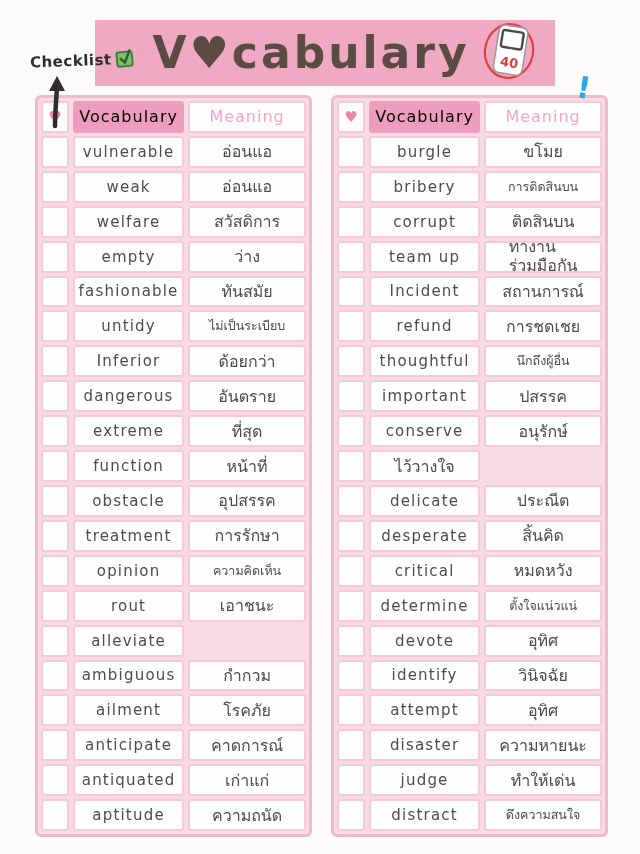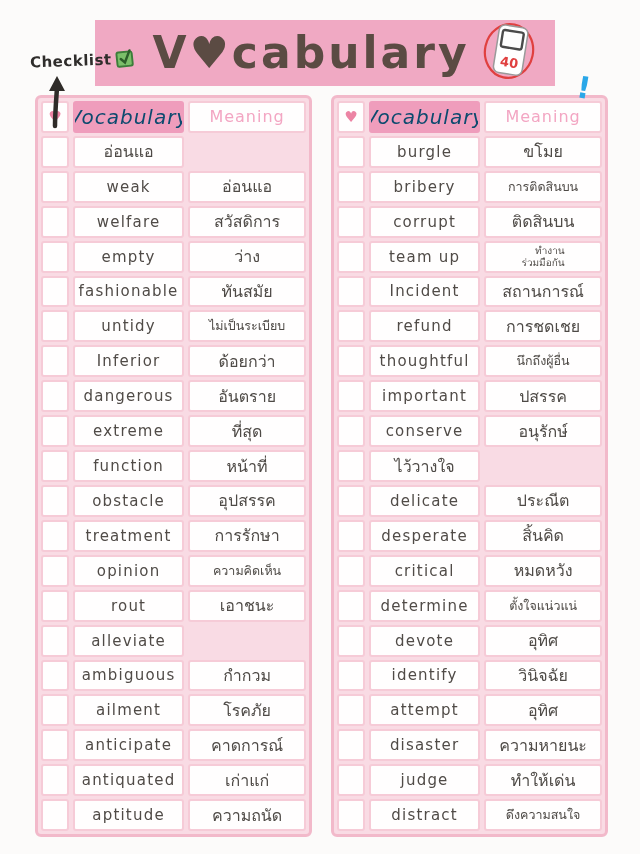--- a/index.html
+++ b/index.html
@@ -42,30 +42,30 @@
     flex:1; display:grid; grid-template-columns:28px 1fr 1.06fr; column-gap:4px;
     min-height:0;
   }
   .cell {
     background:#fffefe; border:2px solid #f6cbd7; border-radius:3px;
     display:flex; align-items:center; justify-content:center;
     overflow:hidden; white-space:nowrap;
   }
   .header-heart { font-size:15px; color:#ec84a4; }
   .vocab-header {
-    background:#ef9dbc; border-color:#ef9dbc; color:#0c4a6e;
-    font-style:italic; font-size:20px; letter-spacing:1px; font-weight:500;
+    background:#ef9dbc; border-color:#ef9dbc; color:#000000;
+    font-size:16px; letter-spacing:1px; font-weight:500;
   }
   .meaning-header {
     color:#f3a6c3; font-size:16px; letter-spacing:1px; font-weight:500;
   }
   .word-cell { font-size:15px; letter-spacing:1.2px; color:#504b47; font-weight:500; }
   .meaning-cell { font-size:16px; color:#4e4a46; }
   .meaning-cell.long { font-size:12.5px; }
-  .meaning-cell.two-line { font-size:10px; line-height:1.15; white-space:pre-line; text-align:right; }
+  .meaning-cell.two-line { font-size:16px; line-height:1.15; white-space:pre-line; text-align:left; }
 </style>
 </head>
 <body>
 
 <div class="page">
 
   <div class="banner">
     <span class="title">V♥cabulary</span>
     <span class="score-doodle">
       <svg width="58" height="58" viewBox="0 0 58 58">
@@ -101,20 +101,21 @@
 
     <div class="vtable">
       <div class="vrow">
         <div class="cell header-heart">♥</div>
         <div class="cell vocab-header">Vocabulary</div>
         <div class="cell meaning-header">Meaning</div>
       </div>
 
   <div class="vrow">
     <div class="cell check-cell"></div>
+    <div class="cell word-cell">vulnerable</div>
     <div class="cell meaning-cell">อ่อนแอ</div>
   </div>
 
   <div class="vrow">
     <div class="cell check-cell"></div>
     <div class="cell word-cell">weak</div>
     <div class="cell meaning-cell">อ่อนแอ</div>
   </div>
 
   <div class="vrow">

